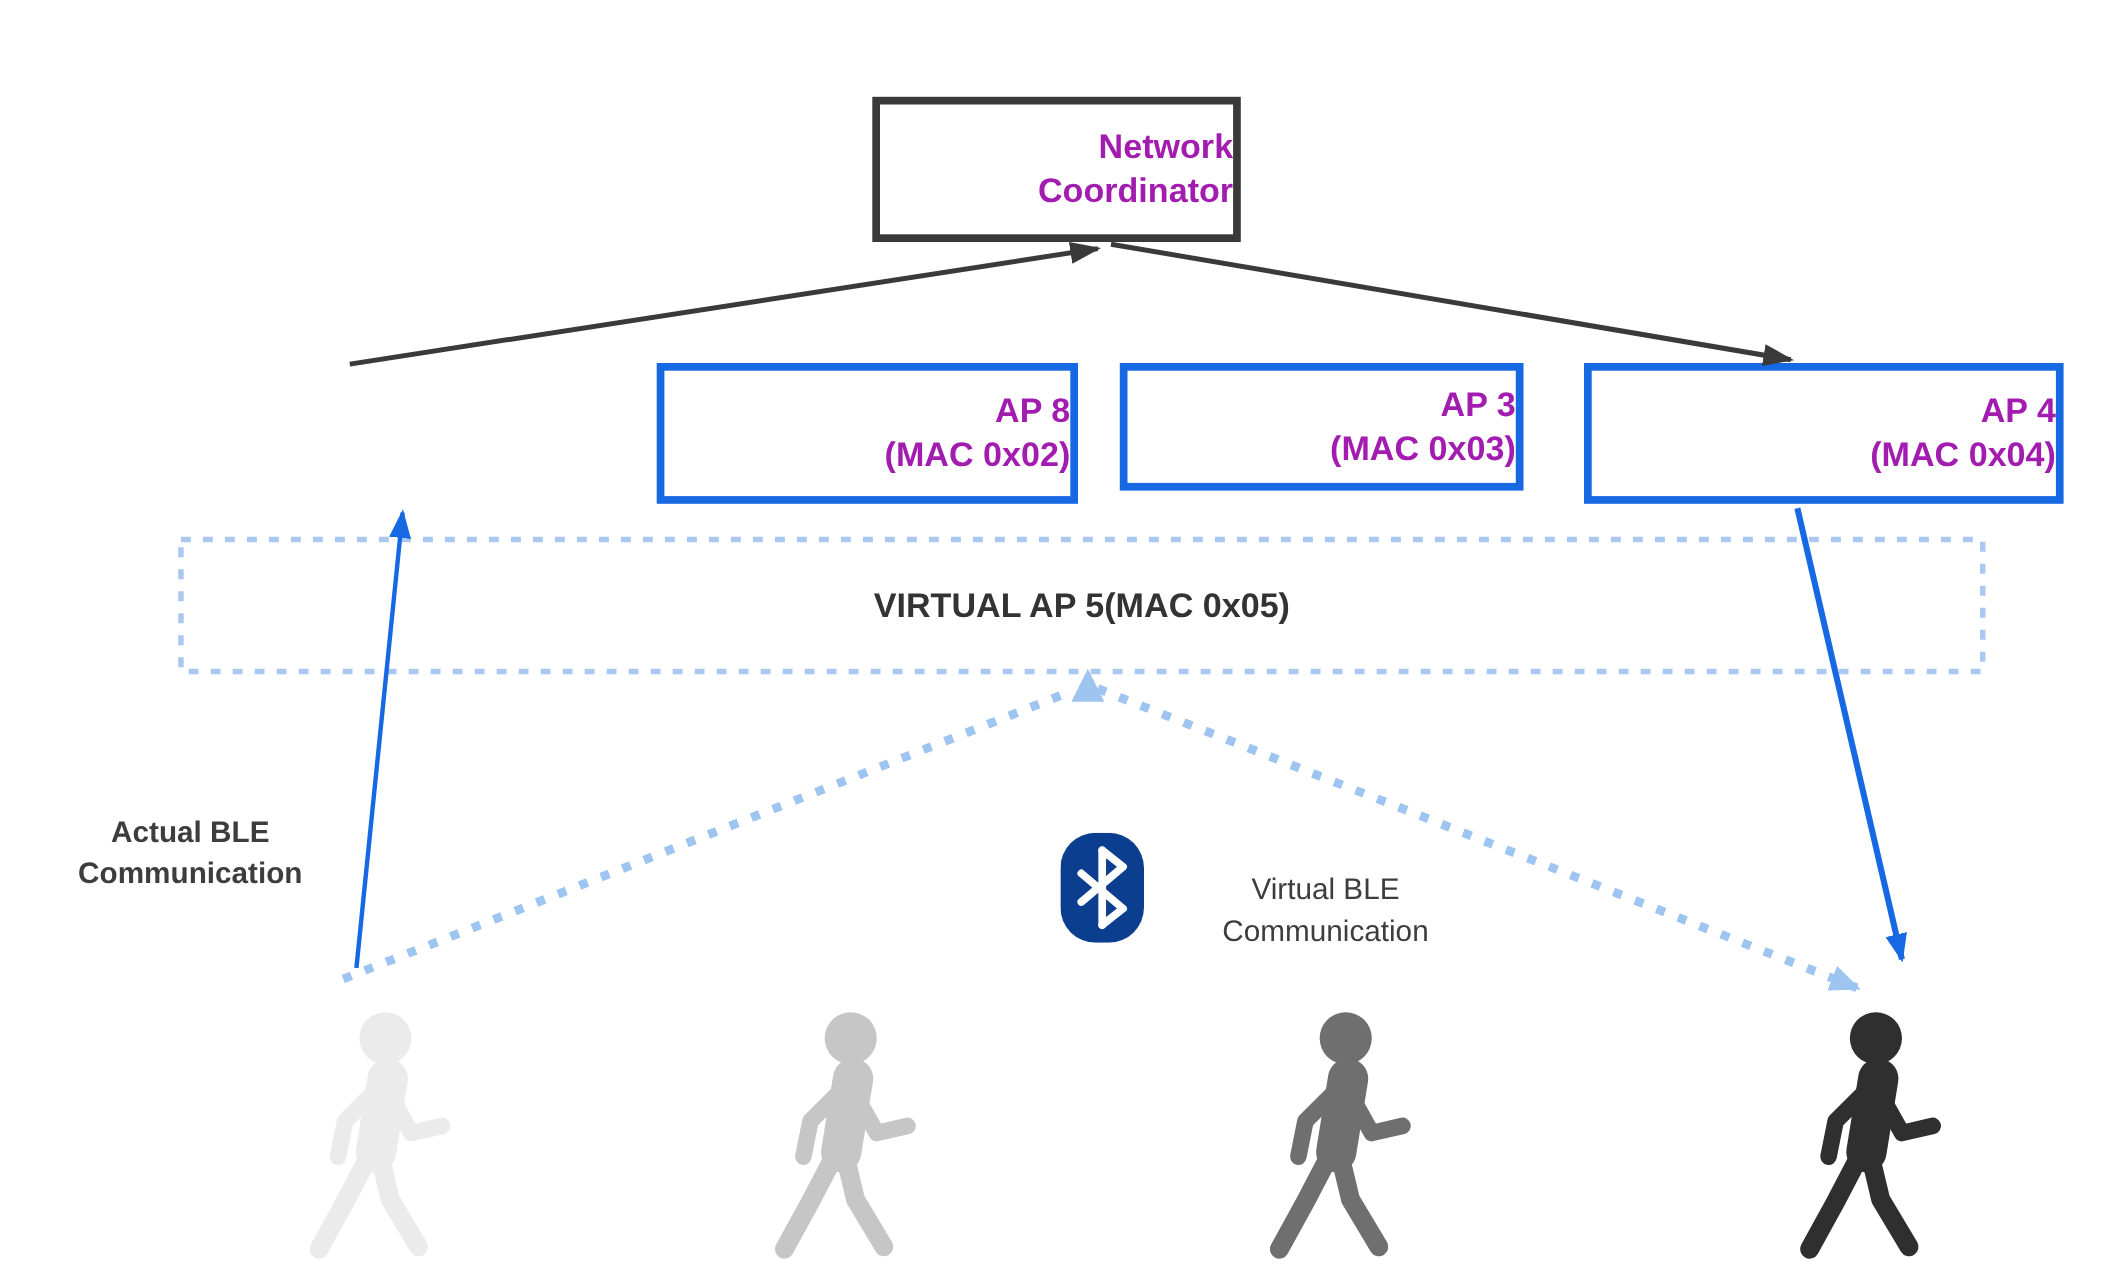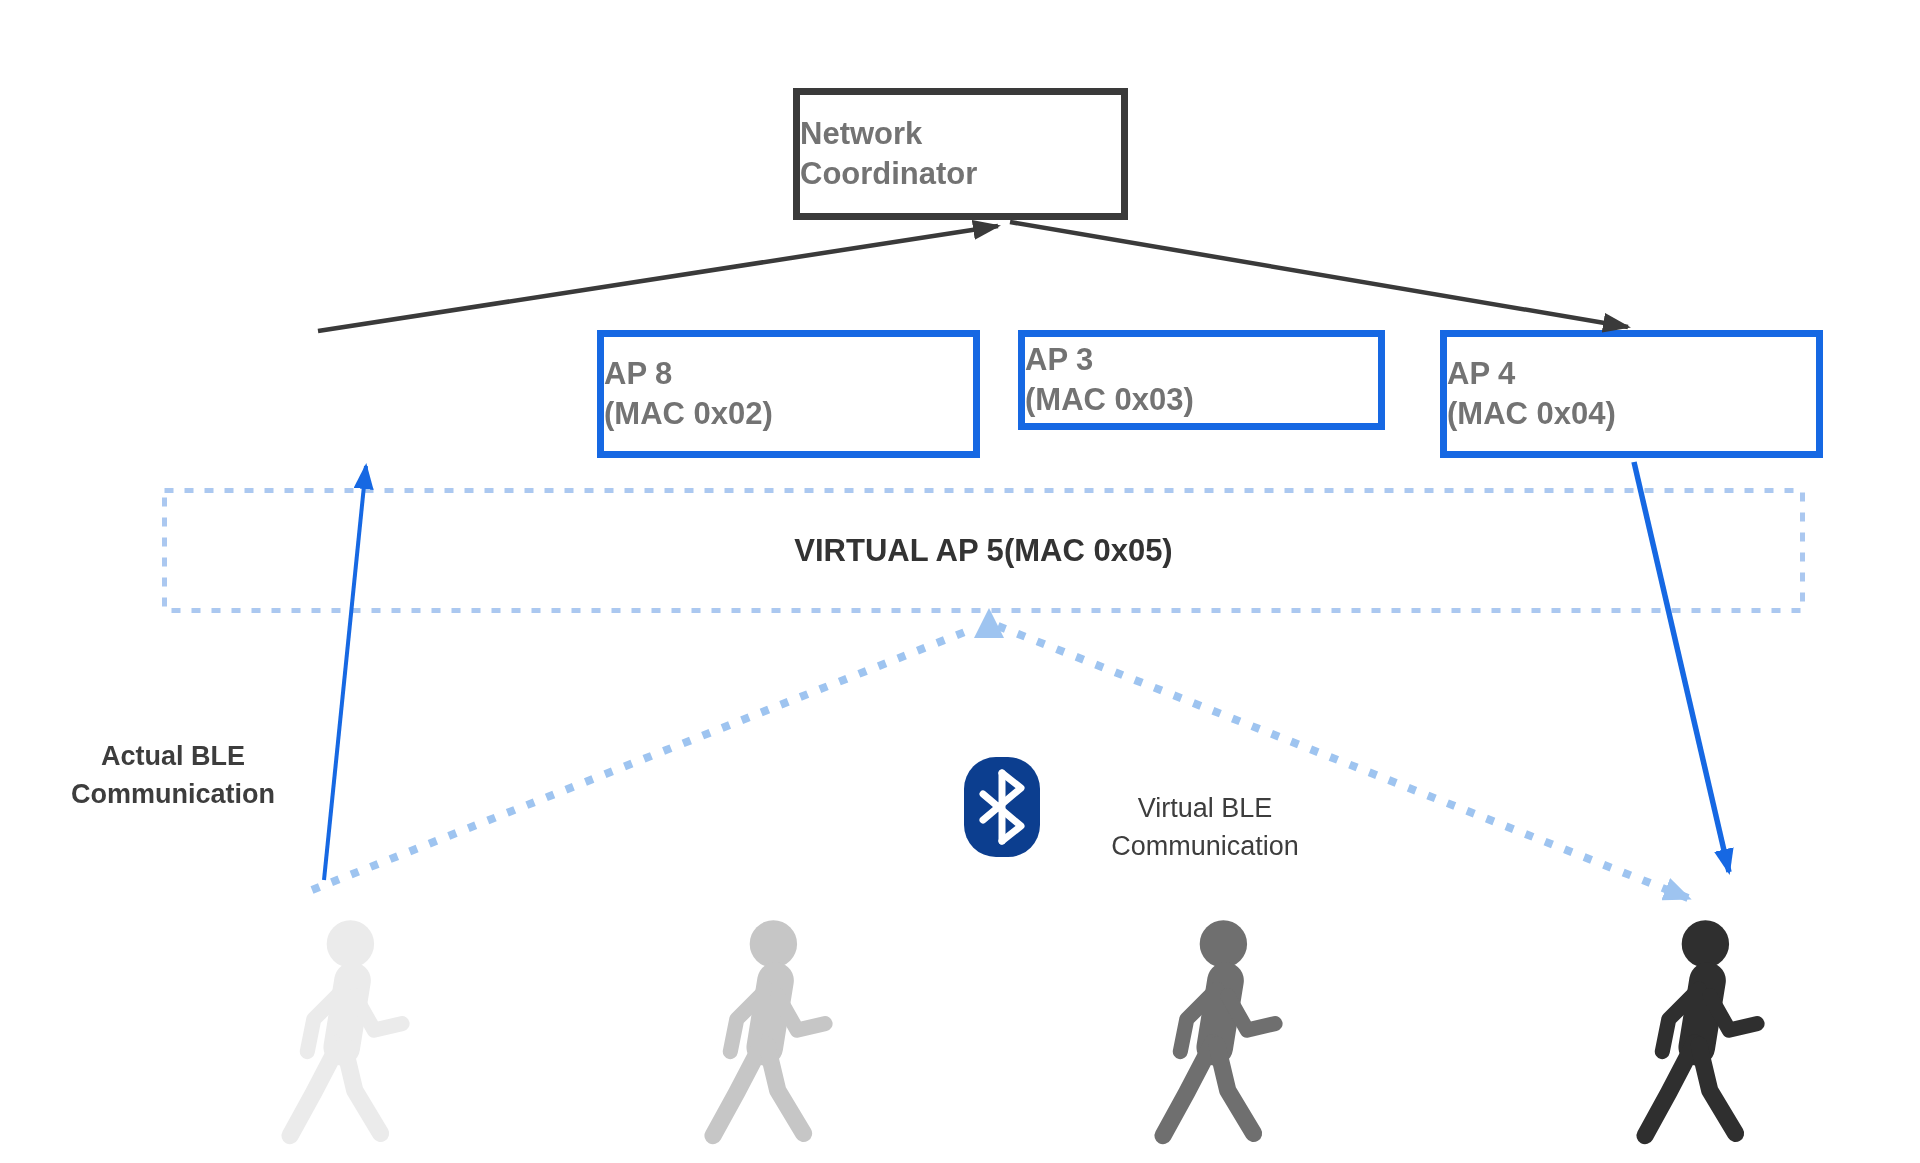--- a/index.html
+++ b/index.html
@@ -2,29 +2,29 @@
 <html><head>
 <meta charset="utf-8">
 <style>
   html,body{margin:0;padding:0;background:#ffffff;}
   .canvas{
     position:relative;width:1920px;height:1163px;background:#ffffff;
     font-family:"Liberation Sans",sans-serif;overflow:hidden;
   }
   .box{
     position:absolute;box-sizing:border-box;
-    display:flex;flex-direction:column;align-items:flex-start;justify-content:center;
-    text-align:center;font-weight:bold;color:#737373;background:#ffffff;
+    display:flex;flex-direction:column;align-items:flex-end;justify-content:center;
+    text-align:center;font-weight:bold;color:#a21caf;background:#ffffff;
   }
   .nc-box{left:793px;top:88px;width:335px;height:132px;border:7px solid #3a3a3a;font-size:31px;line-height:40px;}
   .ap-box{border:7px solid #1668e3;font-size:31px;line-height:40px;}
   .ap1{left:178px;top:330px;width:377px;height:128px;}
   .ap2{left:597px;top:330px;width:383px;height:128px;}
-  .ap3{left:1018px;top:330px;width:367px;height:100px;}
-  .ap4{left:1440px;top:330px;width:383px;height:128px;}
+  .ap3{left:1018px;top:330px;width:367px;height:116px;}
+  .ap4{left:1440px;top:330px;width:436px;height:128px;}
   .vap-label{
     position:absolute;left:162px;top:488px;width:1643px;height:125px;
     display:flex;flex-direction:row;align-items:center;justify-content:center;
     text-align:center;font-weight:bold;color:#333333;font-size:31px;line-height:40px;
   }
   .note{position:absolute;text-align:center;font-size:27px;line-height:38px;color:#3d3d3d;}
   .note-actual{left:28px;top:737px;width:290px;font-weight:bold;}
   .note-virtual{left:1040px;top:789px;width:330px;}
   .overlay{position:absolute;left:0;top:0;pointer-events:none;}
   .person{position:absolute;top:918px;}

